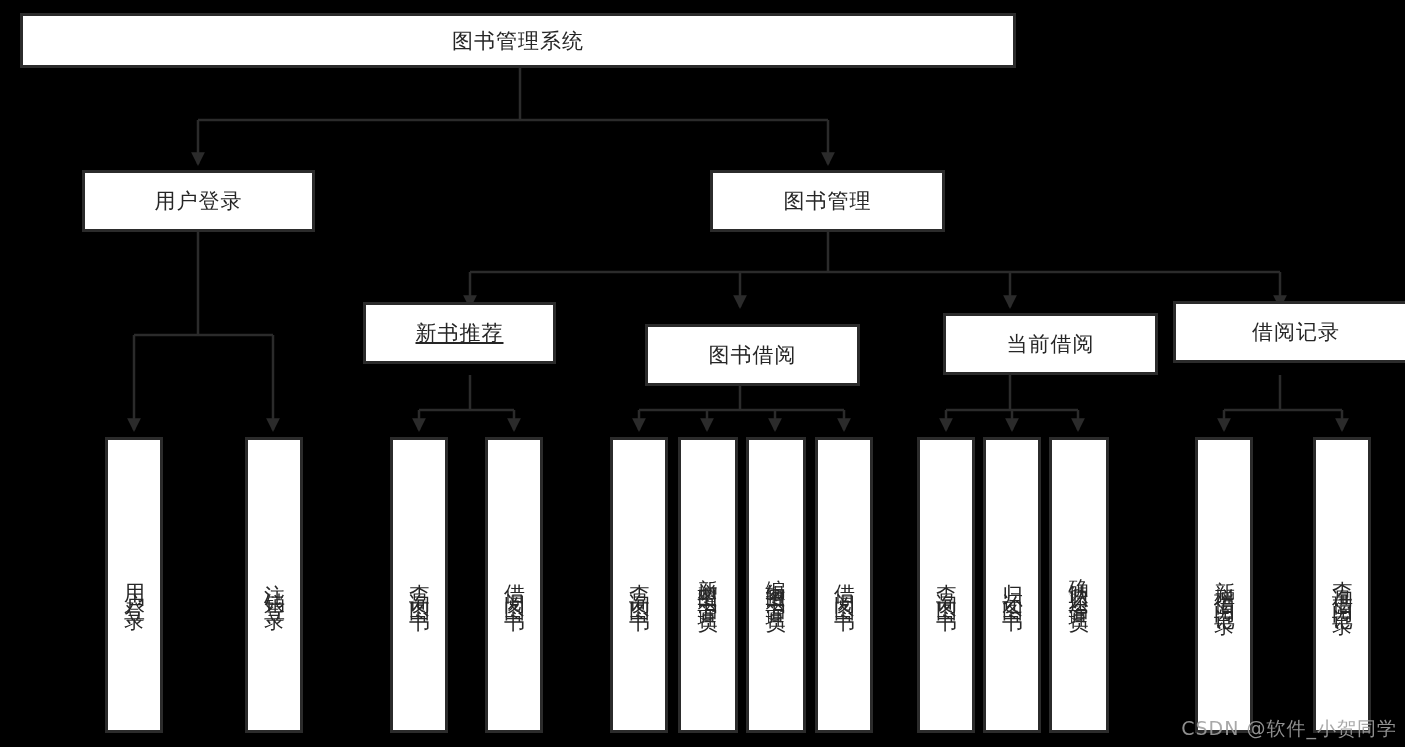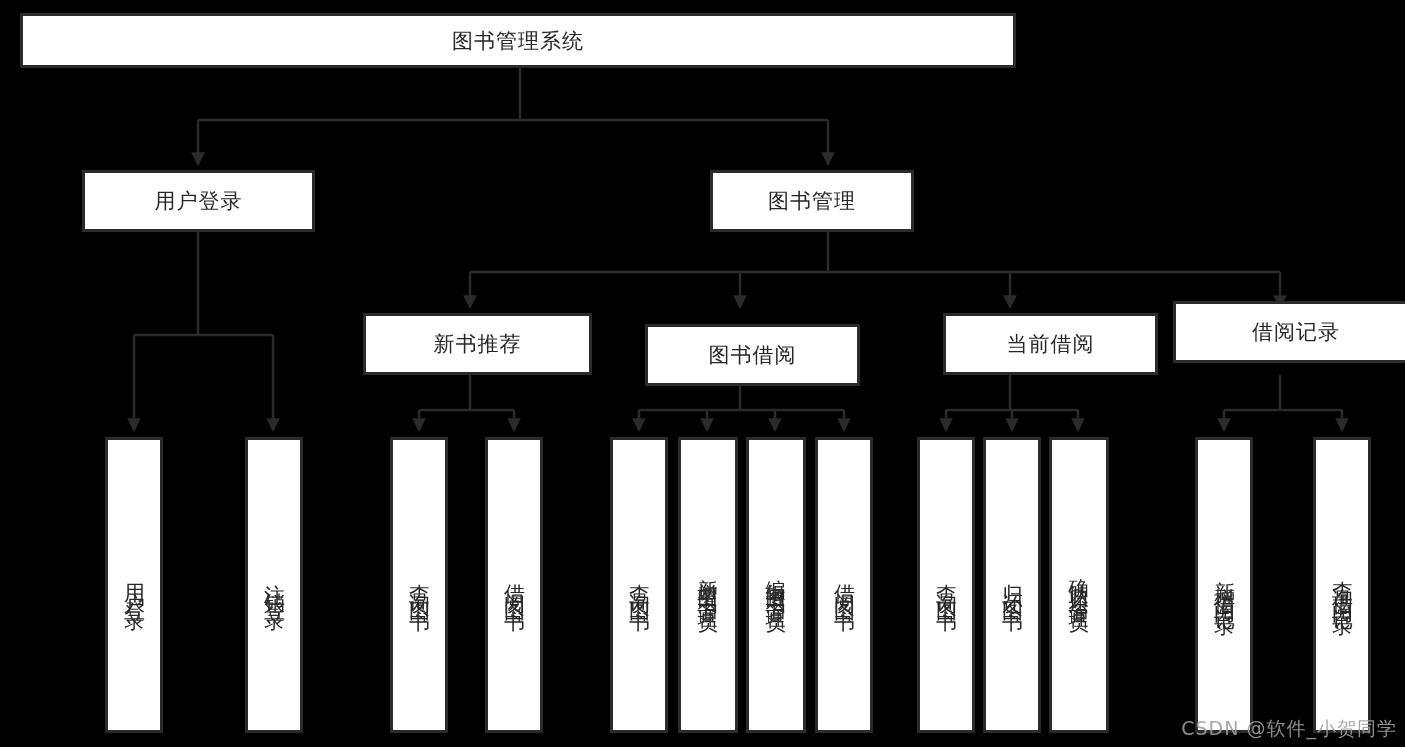--- a/index.html
+++ b/index.html
@@ -101,23 +101,23 @@
 
       <path d="M1280 375 V410 M1224 410 H1342"></path>
       <line x1="1224" y1="410" x2="1224" y2="430" marker-end="url(#arw)"></line>
       <line x1="1342" y1="410" x2="1342" y2="430" marker-end="url(#arw)"></line>
     </g>
   </svg>
 
   <div class="node h" style="left:20px; top:13px; width:996px; height:55px;">图书管理系统</div>
 
   <div class="node h" style="left:82px; top:170px; width:233px; height:62px;">用户登录</div>
-  <div class="node h" style="left:710px; top:170px; width:204px; height:62px;">图书管理</div>
+  <div class="node h" style="left:710px; top:170px; width:235px; height:62px;">图书管理</div>
 
-  <div class="node h" style="left:363px; top:313px; width:229px; height:62px;">新书推荐</div>
+  <div class="node h" style="left:363px; top:302px; width:193px; height:62px;text-decoration:underline;">新书推荐</div>
   <div class="node h" style="left:633px; top:324px; width:215px; height:62px;margin-left:12px;">图书借阅</div>
   <div class="node h" style="left:903px; top:313px; width:215px; height:62px;margin-left:40px;">当前借阅</div>
   <div class="node h" style="left:1173px; top:301px; width:246px; height:62px;">借阅记录</div>
 
   <div class="node v" style="left:105px;">
     <span class="vtext">用户登录</span>
   </div>
   <div class="node v" style="left:245px;">
     <span class="vtext">注销登录</span>
   </div>

